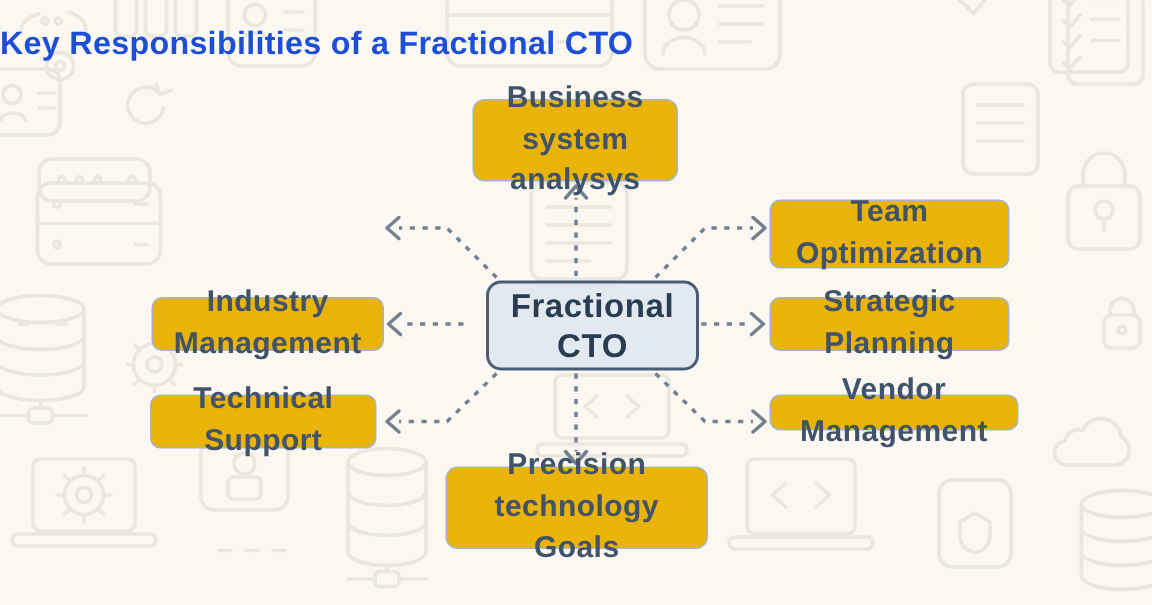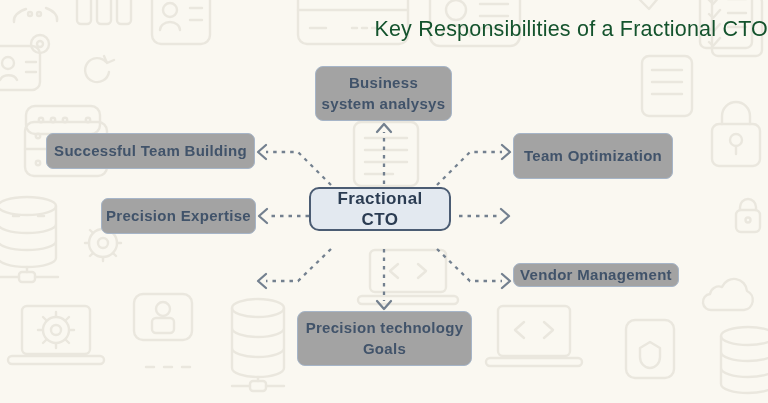--- a/index.html
+++ b/index.html
@@ -3,42 +3,42 @@
 <meta charset="utf-8">
 <style>
   html,body{margin:0;padding:0;background:#faf8f1;}
   .stage{
     position:relative;width:768px;height:403px;overflow:hidden;
     background:#faf8f1;
     font-family:"Liberation Sans","DejaVu Sans",sans-serif;
   }
   .layer{position:absolute;left:0;top:0;width:768px;height:403px;}
   .title{
-    position:absolute;left:0;top:17px;width:768px;text-align:right;
-    font-size:21.5px;font-weight:400;color:#14532d;letter-spacing:.2px;margin:0;
+    position:absolute;left:0;top:17px;width:768px;text-align:left;
+    font-size:21.5px;font-weight:700;color:#1d4ed8;letter-spacing:.2px;margin:0;
   }
   .node{
     position:absolute;box-sizing:border-box;
     display:flex;align-items:center;justify-content:center;text-align:center;
-    background:#a3a3a3;border:1.4px solid #a6b5c8;border-radius:7px;
-    color:#41536a;font-size:15px;font-weight:700;letter-spacing:.3px;line-height:1.38;
+    background:#eab308;border:1.4px solid #a6b5c8;border-radius:7px;
+    color:#41536a;font-size:20px;font-weight:700;letter-spacing:.3px;line-height:1.38;
   }
   .node span{white-space:pre-line;}
   .n-top{left:315px;top:66px;width:137px;height:55px;border-radius:8px;}
   .n-l1{left:46px;top:133px;width:209px;height:36px;}
   .n-l2{left:101px;top:198px;width:155px;height:36px;}
   .n-l3{left:100px;top:263px;width:151px;height:36px;}
   .n-r1{left:513px;top:133px;width:160px;height:46px;}
   .n-r2{left:513px;top:198px;width:160px;height:36px;}
   .n-r3{left:513px;top:263px;width:166px;height:24px;}
   .n-bottom{left:297px;top:311px;width:175px;height:55px;border-radius:8px;}
   .n-center{
-    left:309px;top:187px;width:142px;height:44px;
+    left:324px;top:187px;width:142px;height:60px;
     background:#e3e9f0;border:2px solid #4b5c73;border-radius:10px;
-    color:#2b3c52;font-size:17px;font-weight:800;line-height:1.25;letter-spacing:.4px;
+    color:#2b3c52;font-size:22px;font-weight:800;line-height:1.25;letter-spacing:.4px;
   }
   .bgicons{stroke:#eae7de;fill:none;stroke-width:2.4;stroke-linecap:round;stroke-linejoin:round;}
   .dash{stroke:#73808f;stroke-width:2.3;fill:none;stroke-dasharray:3.5 5;stroke-linecap:butt;}
   .head{stroke:#73808f;stroke-width:2.3;fill:none;stroke-linecap:round;stroke-linejoin:round;}
 </style>
 </head>
 <body>
 
 <div class="stage">
 
@@ -210,28 +210,31 @@
       <path class="head" d="M502,274 L510,281 L502,288"></path>
     </g>
   </svg>
 
   <h1 class="title">Key Responsibilities of a Fractional CTO</h1>
 
   <div class="node n-top">
     <span>Business
 system analysys</span>
   </div>
-  <div class="node n-l1">
-    <span>Successful Team Building</span>
-  </div>
   <div class="node n-l2">
-    <span>Precision Expertise</span>
+    <span>Industry Management</span>
+  </div>
+  <div class="node n-l3">
+    <span>Technical Support</span>
   </div>
   <div class="node n-r1">
     <span>Team Optimization</span>
+  </div>
+  <div class="node n-r2">
+    <span>Strategic Planning</span>
   </div>
   <div class="node n-r3">
     <span>Vendor Management</span>
   </div>
   <div class="node n-bottom">
     <span>Precision technology
 Goals</span>
   </div>
   <div class="node n-center">
     <span>Fractional

